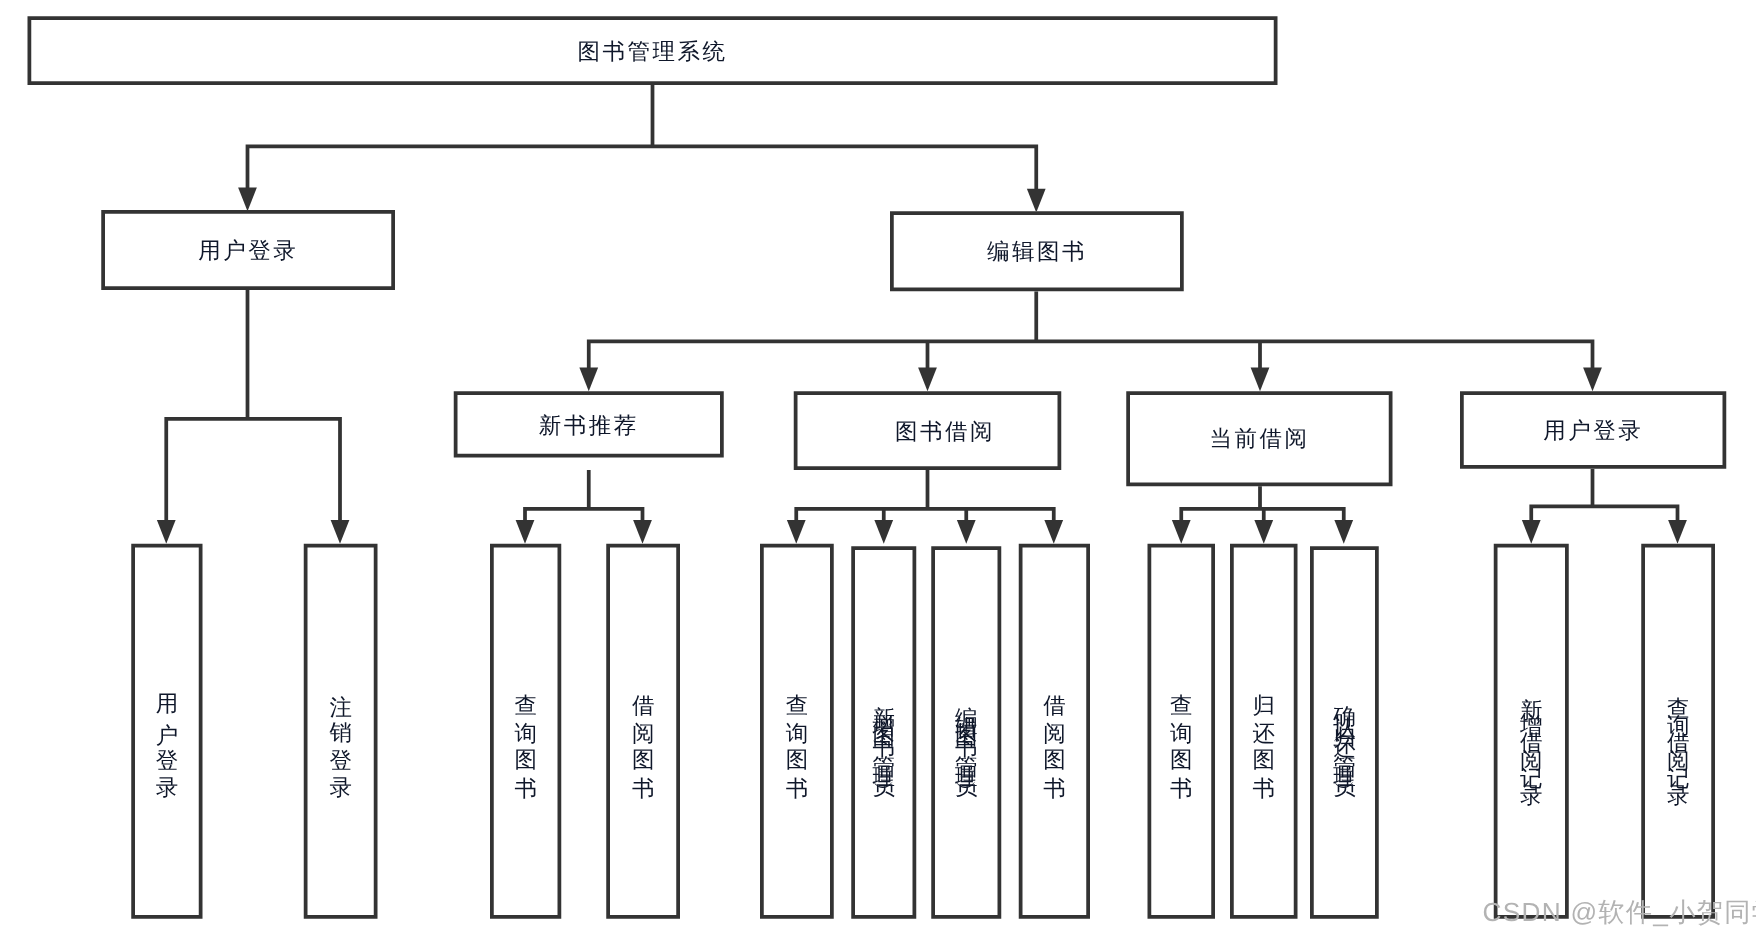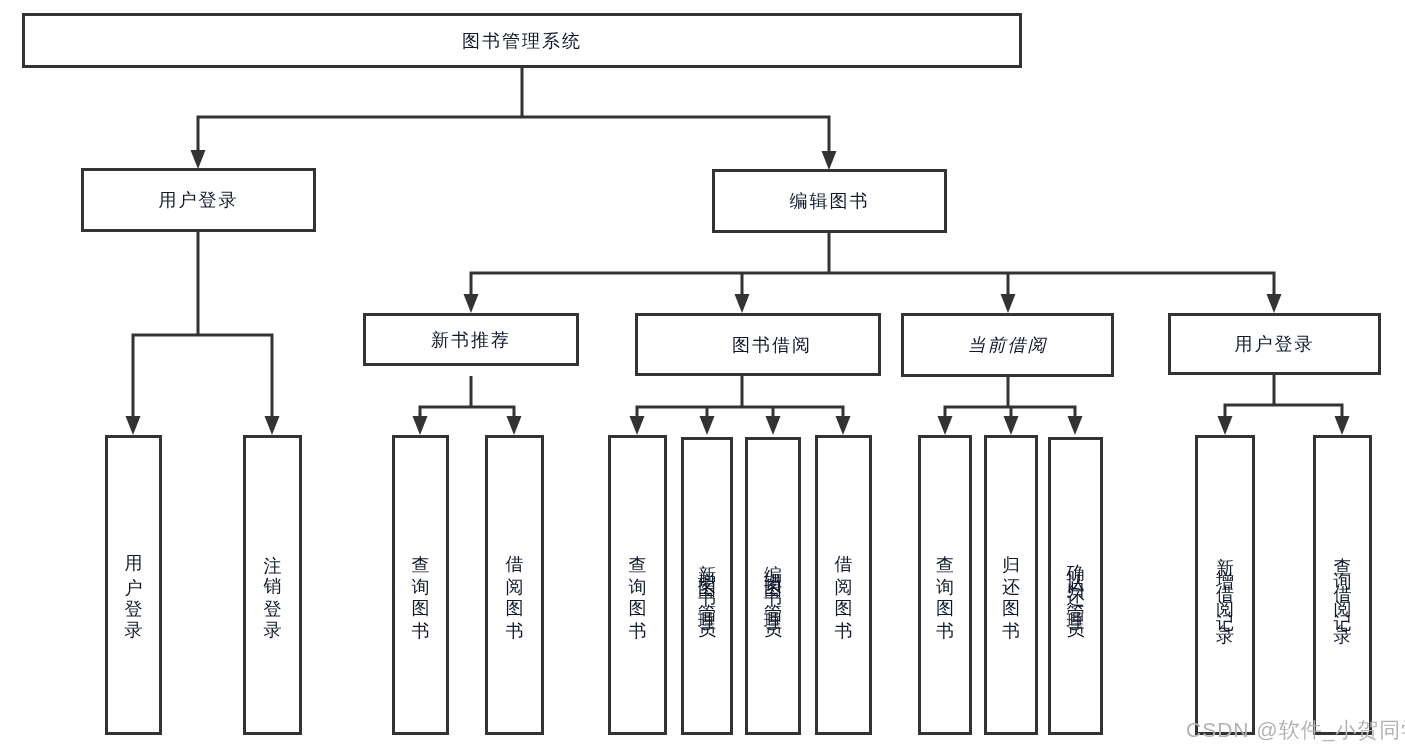--- a/index.html
+++ b/index.html
@@ -67,22 +67,22 @@
       <polygon points="1334.5,416 1349.5,416 1342,435"></polygon>
     </g>
   </svg>
 
   <div class="node h" style="left:22px;top:13px;width:1000px;height:55px;">图书管理系统</div>
 
   <div class="node h" style="left:81px;top:168px;width:235px;height:64px;">用户登录</div>
   <div class="node h" style="left:712px;top:169px;width:235px;height:64px;">编辑图书</div>
 
   <div class="node h" style="left:363px;top:313px;width:216px;height:53px;">新书推荐</div>
-  <div class="node h" style="left:635px;top:313px;width:246px;height:63px;padding-left:28px;">图书借阅</div>
-  <div class="node h" style="left:901px;top:313px;width:213px;height:64px;font-style:italic;">当前借阅</div>
+  <div class="node h" style="left:635px;top:313px;width:214px;height:63px;padding-left:28px;">图书借阅</div>
+  <div class="node h" style="left:901px;top:313px;width:213px;height:76px;">当前借阅</div>
   <div class="node h" style="left:1168px;top:313px;width:213px;height:62px;">用户登录</div>
 
   <div class="node v v4" style="left:105px;top:435px;width:57px;height:300px;">用户登录</div>
   <div class="node v v4" style="left:243px;top:435px;width:59px;height:300px;">注销登录</div>
 
   <div class="node v v4" style="left:392px;top:435px;width:57px;height:300px;">查询图书</div>
   <div class="node v v4" style="left:485px;top:435px;width:59px;height:300px;">借阅图书</div>
 
   <div class="node v v4" style="left:608px;top:435px;width:59px;height:300px;">查询图书</div>
   <div class="node v v8" style="left:681px;top:437px;width:52px;height:298px;">新增图书（管理员）</div>

